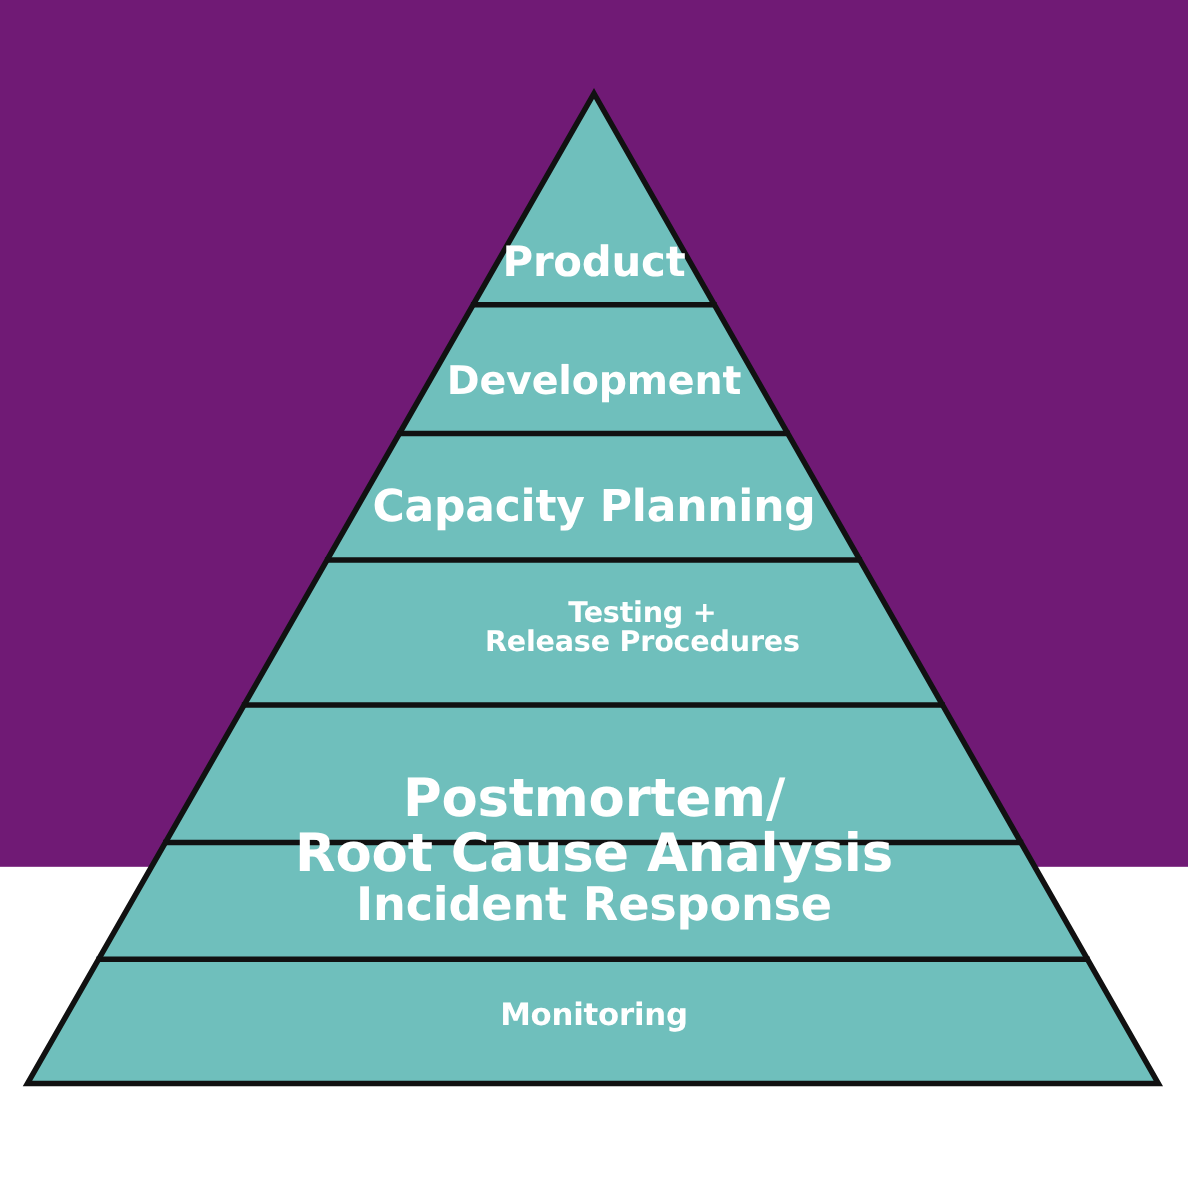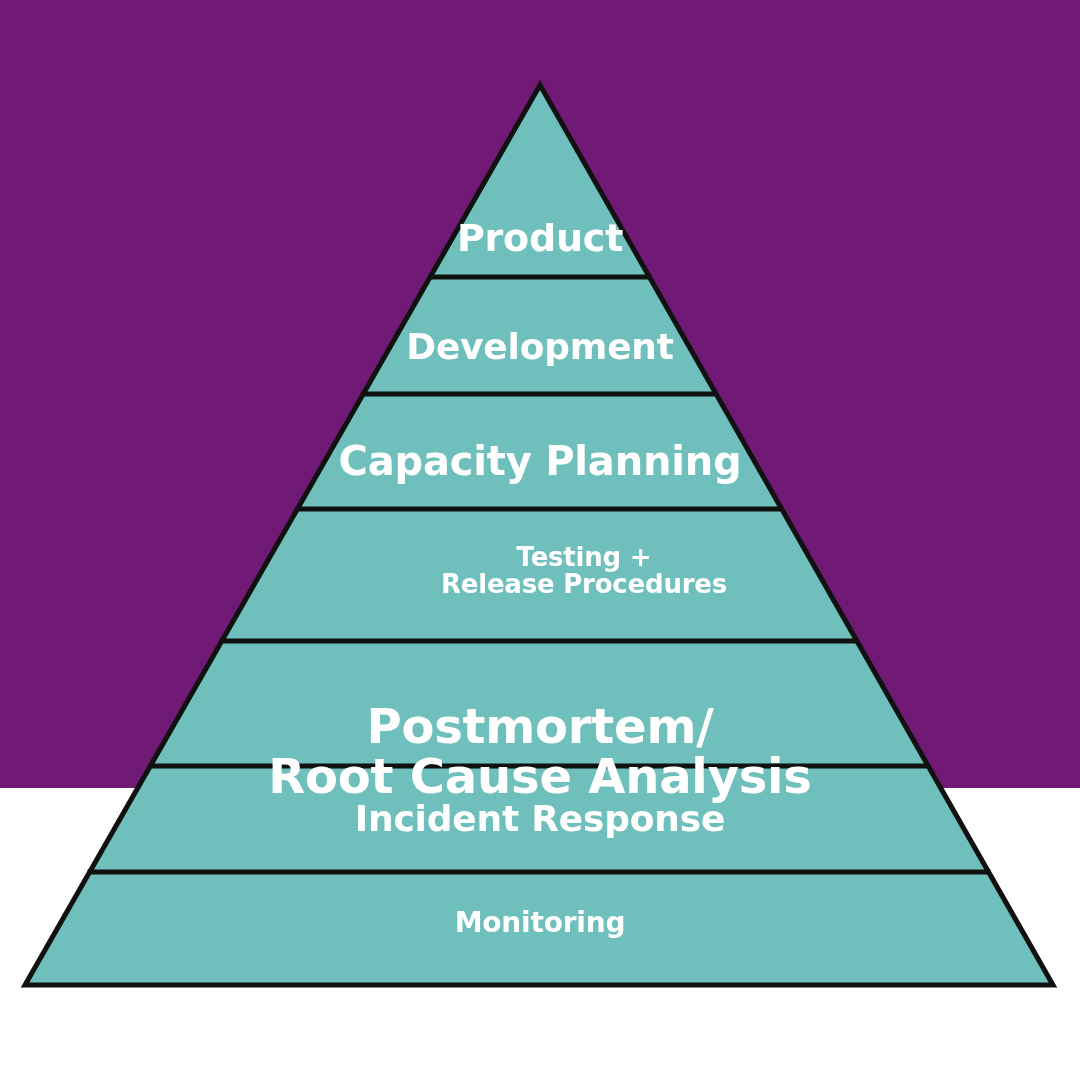--- a/index.html
+++ b/index.html
@@ -64,17 +64,17 @@
   </svg>
 
   <div id="pyramid-labels">
       <div class="tier-label" style="font-size: 38px; color: rgb(255, 255, 255); top: 218.77px;">Product</div>
       <div class="tier-label" style="font-size: 36px; color: rgb(255, 255, 255); top: 327.77px;">Development</div>
       <div class="tier-label" style="font-size: 40px; color: rgb(255, 255, 255); top: 439.6px;">Capacity Planning</div>
       <div class="tier-label" style="font-size: 26px; color: rgb(255, 255, 255); top: 544px; padding-left: 44px;">Testing +
 Release Procedures</div>
       <div class="tier-label" style="font-size: 48px; color: rgb(255, 255, 255); top: 701px;">Postmortem/
 Root Cause Analysis</div>
-      <div class="tier-label" style="font-size: 36px; color: rgb(255, 255, 255); top: 799.77px;">Incident Response</div>
+      <div class="tier-label" style="font-size: 42px; color: rgb(255, 255, 255); top: 799.77px;">Incident Response</div>
       <div class="tier-label" style="font-size: 28px; color: rgb(255, 255, 255); top: 907.77px;">Monitoring</div>
     </div>
 
 </div>
 
 </body></html>

